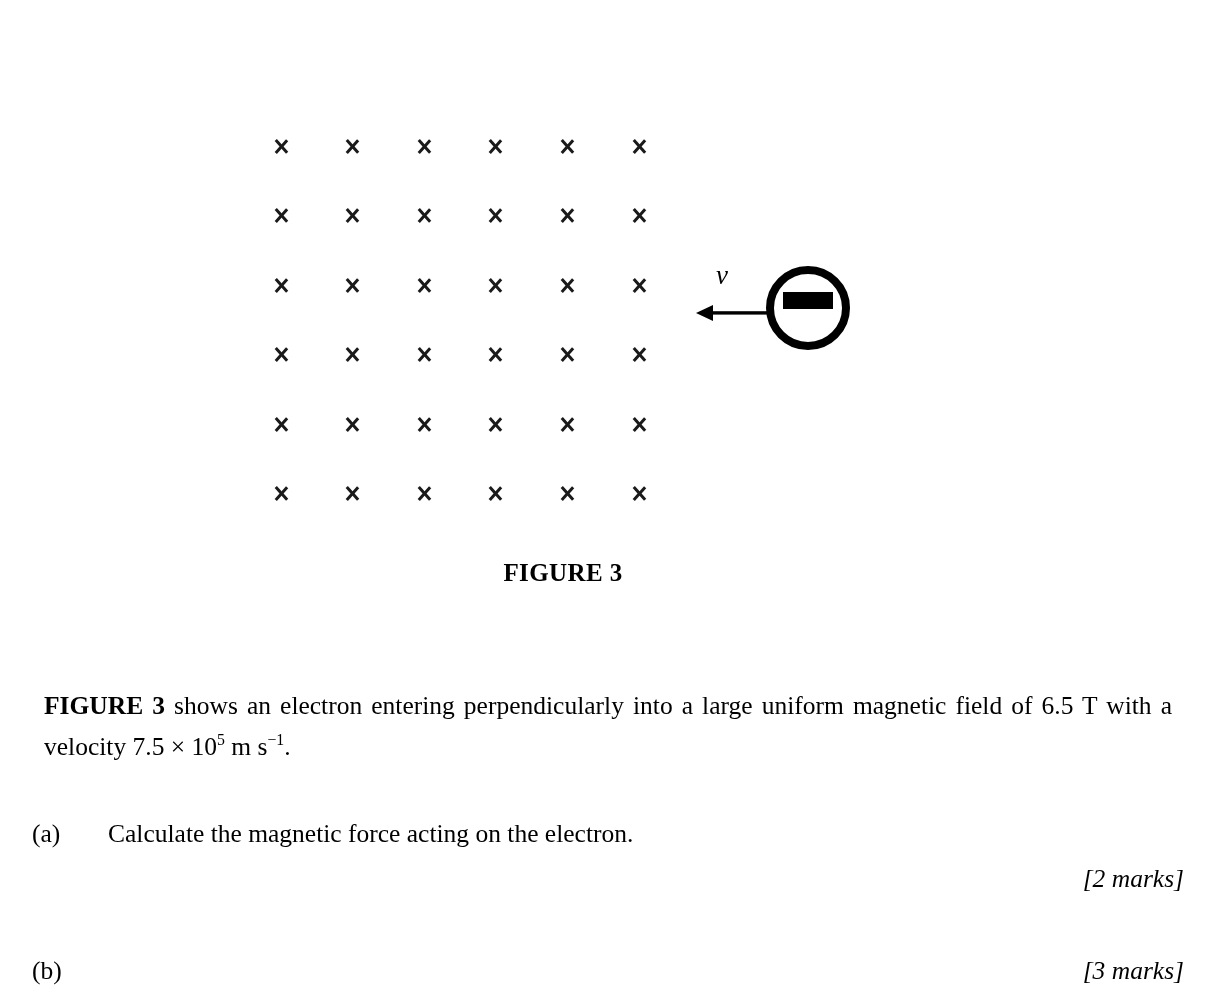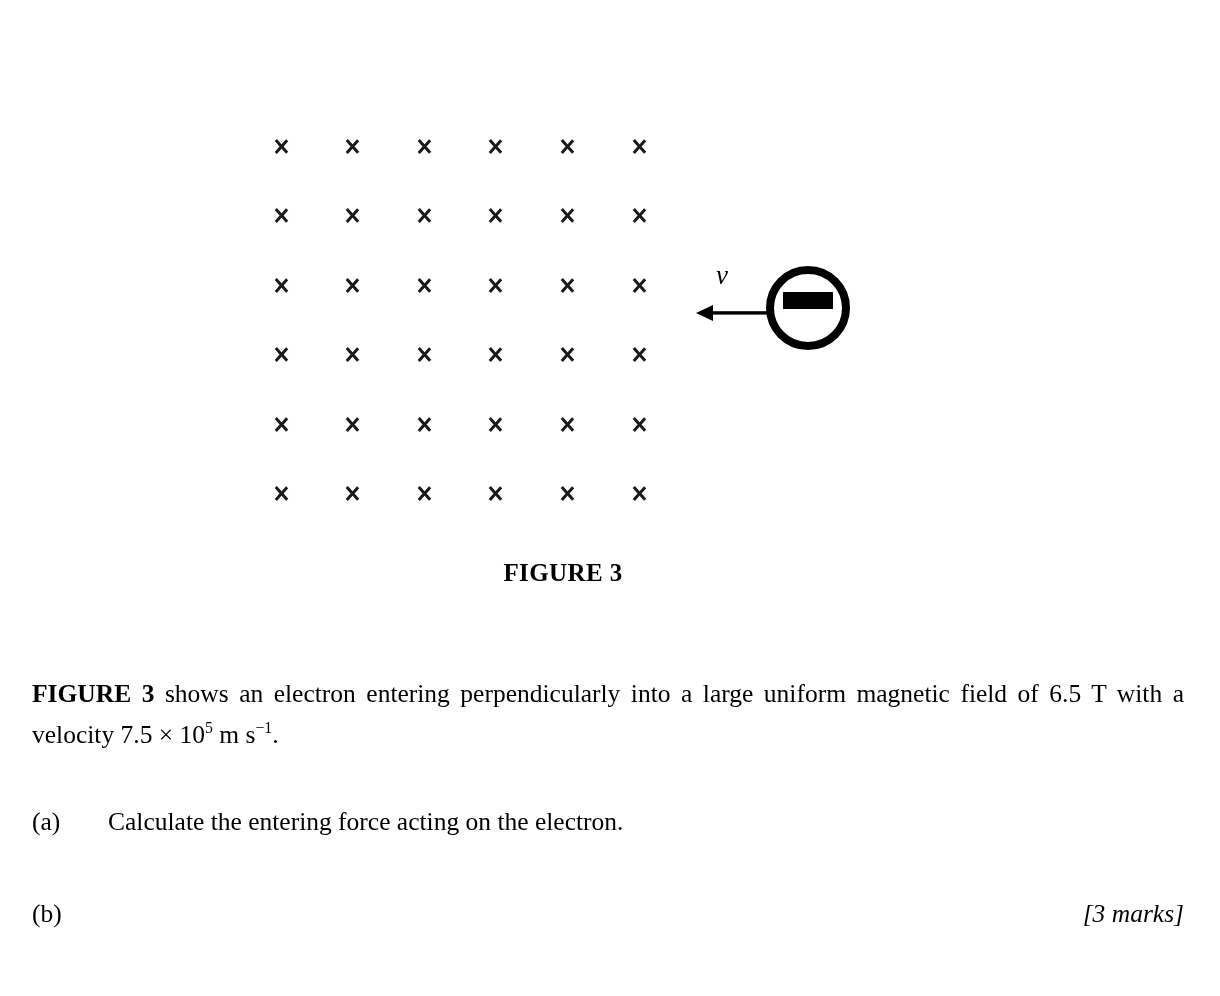--- a/index.html
+++ b/index.html
@@ -122,21 +122,21 @@
     left: 32px;
     top: 673px;
     width: 1152px;
     font-size: 25.5px;
     line-height: 41px;
   }
 
   #intro-paragraph {
     text-align: justify;
     text-justify: inter-word;
-    margin: 0;
+    margin: 12px;
     font-family: Liberation Serif, serif;
   }
   #intro-paragraph .bold { font-weight: bold; }
 
   .question-item {
     position: relative;
     margin: 0;
     padding-left: 76px;
   }
   .q-label {
@@ -221,20 +221,21 @@
   </div>
 
 </div>
 
 <div id="figure-caption">FIGURE 3</div>
 
 <div id="question-body">
 
   <p id="intro-paragraph"><span class="bold">FIGURE 3</span><span> shows an electron entering perpendicularly into a large uniform magnetic field of 6.5 T with a velocity 7.5 × 10</span><sup>5</sup><span> m s</span><sup>−1</sup><span>.</span></p>
 
-  <p id="part-a" class="question-item"><span class="q-label">(a)</span><span>Calculate the entering force acting on the electron.</span></p>
-
+  <p id="part-a" class="question-item"><span class="q-label">(a)</span><span>Calculate the magnetic force acting on the electron.</span></p>
+
+  <p id="marks-a" class="marks-line">[2 marks]</p>
 
   <p id="part-b" class="question-item"><span class="q-label">(b)</span></p>
 
   <p id="marks-b" class="marks-line">[3 marks]</p>
 
 </div>
 
 </body></html>

